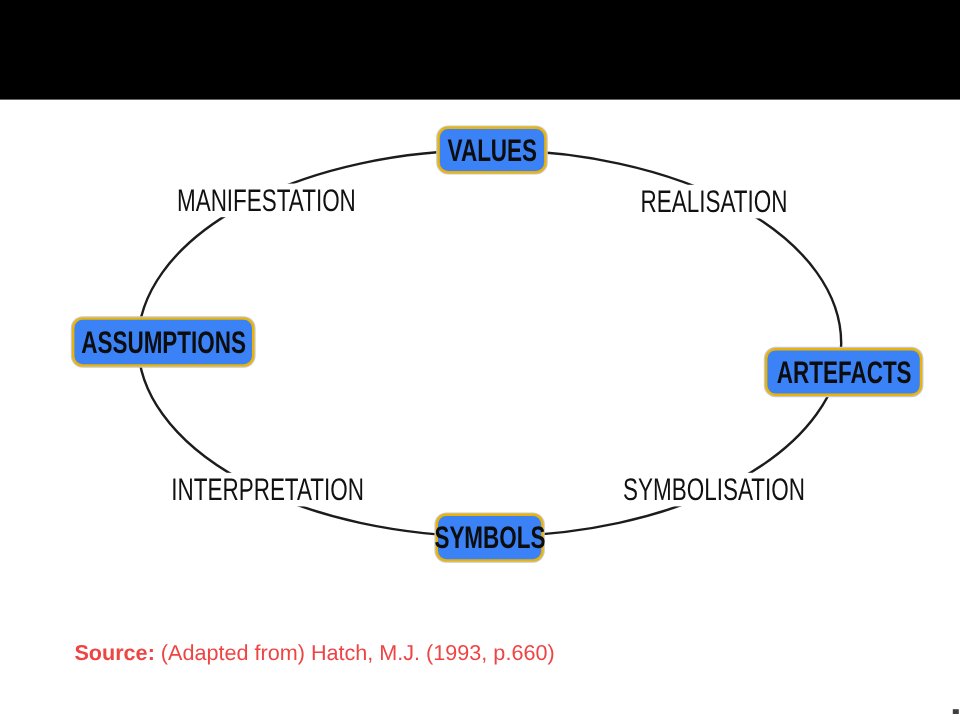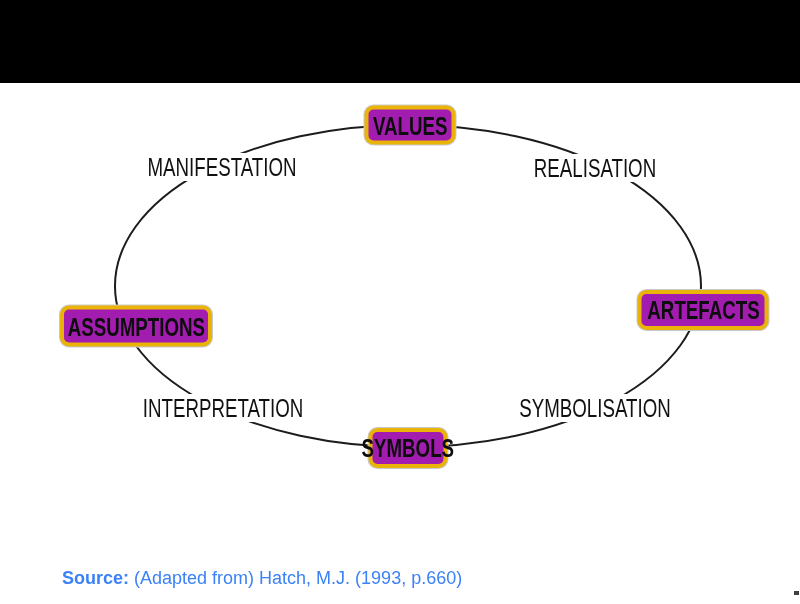--- a/index.html
+++ b/index.html
@@ -32,43 +32,43 @@
     font-weight: 400;
     color: #111111;
     background: #ffffff;
     padding: 1px 9px;
     white-space: nowrap;
     line-height: 1;
   }
   .node {
     position: absolute;
     transform: translate(-50%, -50%);
-    background: #a21caf;
-    border: 4px solid #eab308;
+    background: #3b82f6;
+    border: 2px solid #eab308;
     border-radius: 9px;
     box-sizing: border-box;
     display: flex;
     align-items: center;
     justify-content: center;
     box-shadow: 0 0 0 1px #c9c9c9;
   }
   .node span {
     font-size: 26px;
     font-weight: 700;
     color: #0d0d0d;
     white-space: nowrap;
     transform: scaleX(0.72);
     line-height: 1;
   }
   .source {
     position: absolute;
     left: 62px;
-    top: 568px;
+    top: 534px;
     font-size: 18px;
-    color: #3b82f6;
+    color: #ef4444;
     white-space: nowrap;
   }
   .source .b { font-weight: 700; }
   .source .t { margin-left: 5px; }
   .corner-mark {
     position: absolute;
     left: 794px;
     top: 591px;
     width: 5px;
     height: 4px;
@@ -95,25 +95,25 @@
   <div class="proc" style="left:595px; top:408px;">SYMBOLISATION</div>
 
   <div class="node" style="left:410px; top:125px; width:91px; height:39px;">
     <span>VALUES</span>
   </div>
 
   <div class="node" style="left:703px; top:286px; width:131px; height:40px;margin-top:24px;">
     <span>ARTEFACTS</span>
   </div>
 
-  <div class="node" style="left:408px; top:448px; width:79px; height:40px;">
+  <div class="node" style="left:408px; top:448px; width:90px; height:40px;">
     <span>SYMBOLS</span>
   </div>
 
-  <div class="node" style="left:136px; top:285px; width:152px; height:41px;margin-top:41px;">
+  <div class="node" style="left:136px; top:285px; width:152px; height:41px;">
     <span>ASSUMPTIONS</span>
   </div>
 
   <div class="source">
     <span class="b">Source:</span><span class="t">(Adapted from) Hatch, M.J. (1993, p.660)</span>
   </div>
 
   <div class="corner-mark"></div>
 
 </div>

